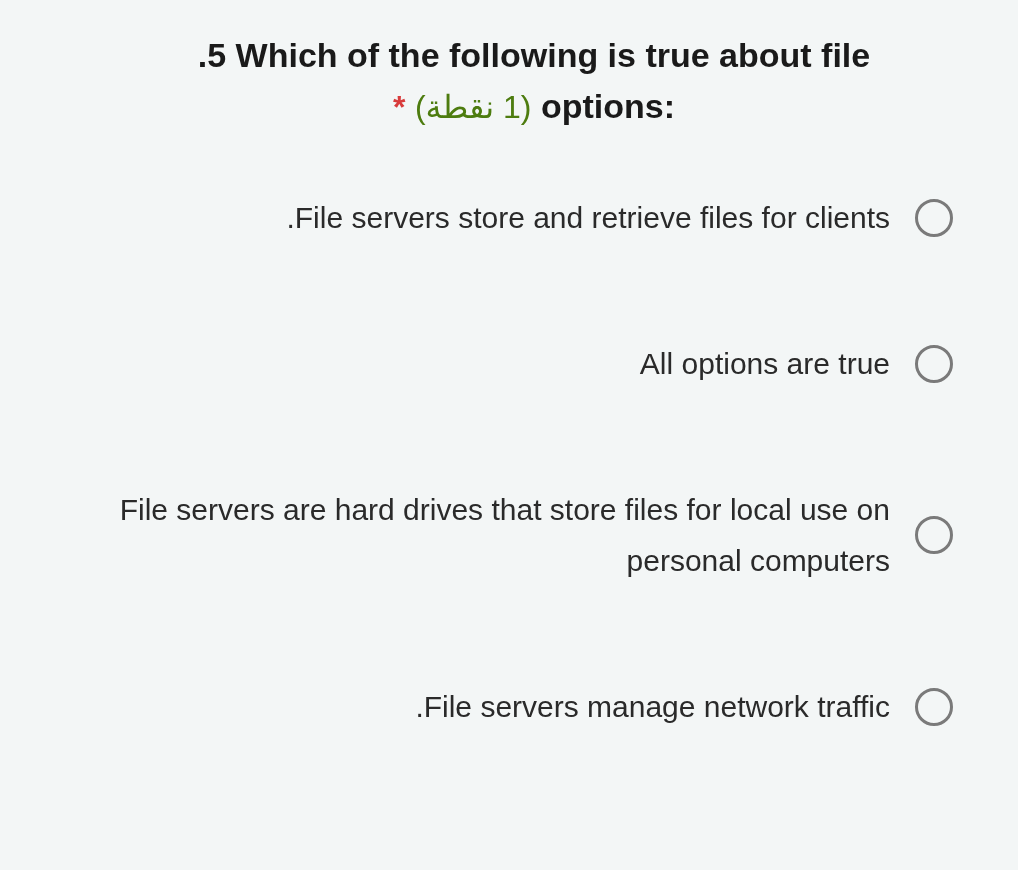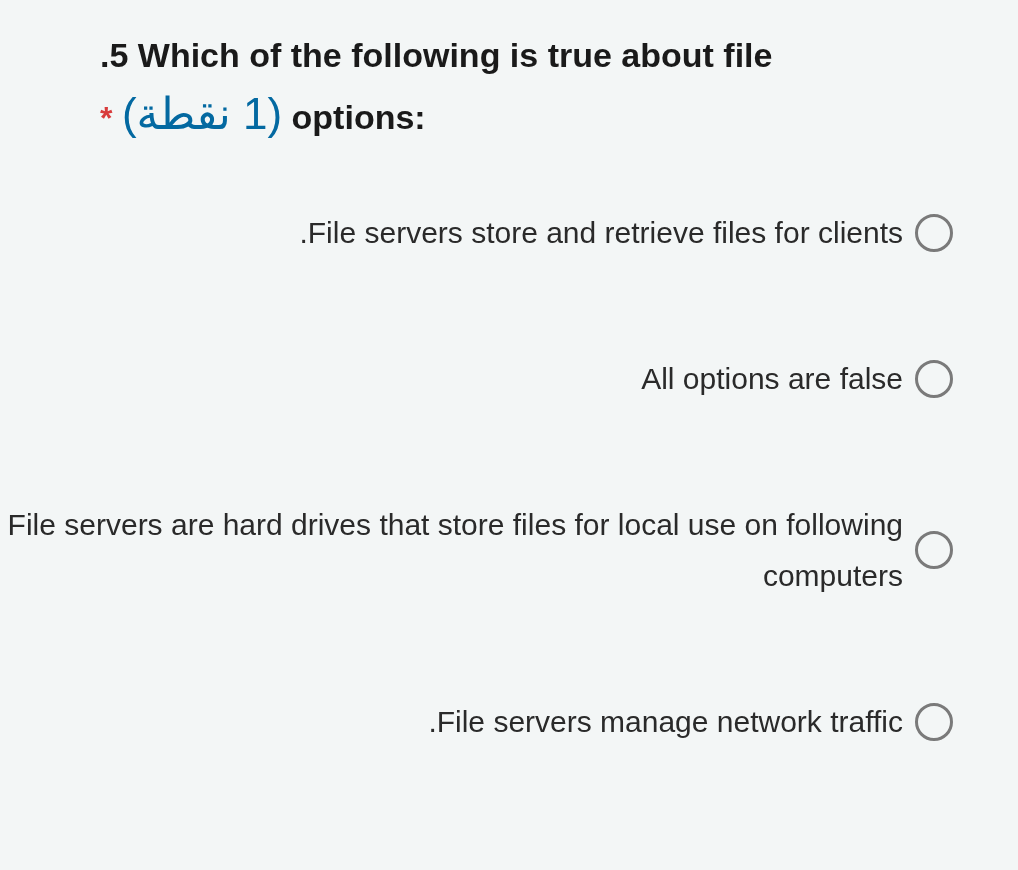--- a/index.html
+++ b/index.html
@@ -9,60 +9,60 @@
   }
   body {
     width: 1018px;
     height: 870px;
     background: #f3f6f6;
     font-family: Arial, Helvetica, sans-serif;
     direction: rtl;
     padding: 30px 30px 30px 0;
   }
   .question-header {
-    text-align: left;
+    text-align: center;
     padding-right: 20px;
     padding-left: 100px;
     margin-bottom: 60px;
   }
   .question-line {
     font-size: 34px;
     font-weight: 700;
     color: #1a1a1a;
     line-height: 1.5;
   }
   .question-number {
     direction: ltr;
     unicode-bidi: embed;
   }
   .question-text {
     direction: ltr;
     unicode-bidi: embed;
   }
   .points {
-    color: #0369a1;
+    color: #4d7c0f;
     font-weight: 400;
-    font-size: 44px;
+    font-size: 32px;
   }
   .required {
     color: #d83b3b;
     font-size: 32px;
   }
   .options {
     display: flex;
     flex-direction: column;
     gap: 95px;
     padding-right: 35px;
     padding-left: 0;
   }
   .option-row {
     display: flex;
     flex-direction: row;
     align-items: center;
-    gap: 12px;
+    gap: 25px;
   }
   .radio {
     width: 38px;
     height: 38px;
     min-width: 38px;
     border: 3px solid #7a7a7a;
     border-radius: 50%;
     background: transparent;
     cursor: pointer;
   }
@@ -92,23 +92,23 @@
   </div>
 </div>
 
 <div class="options">
   <div class="option-row">
     <div class="radio"></div>
     <div class="option-label">.File servers store and retrieve files for clients</div>
   </div>
   <div class="option-row">
     <div class="radio"></div>
-    <div class="option-label">All options are false</div>
+    <div class="option-label">All options are true</div>
   </div>
   <div class="option-row">
     <div class="radio"></div>
-    <div class="option-label">File servers are hard drives that store files for local use on following computers</div>
+    <div class="option-label">File servers are hard drives that store files for local use on personal computers</div>
   </div>
   <div class="option-row">
     <div class="radio"></div>
     <div class="option-label">.File servers manage network traffic</div>
   </div>
 </div>
 
 </body></html>

